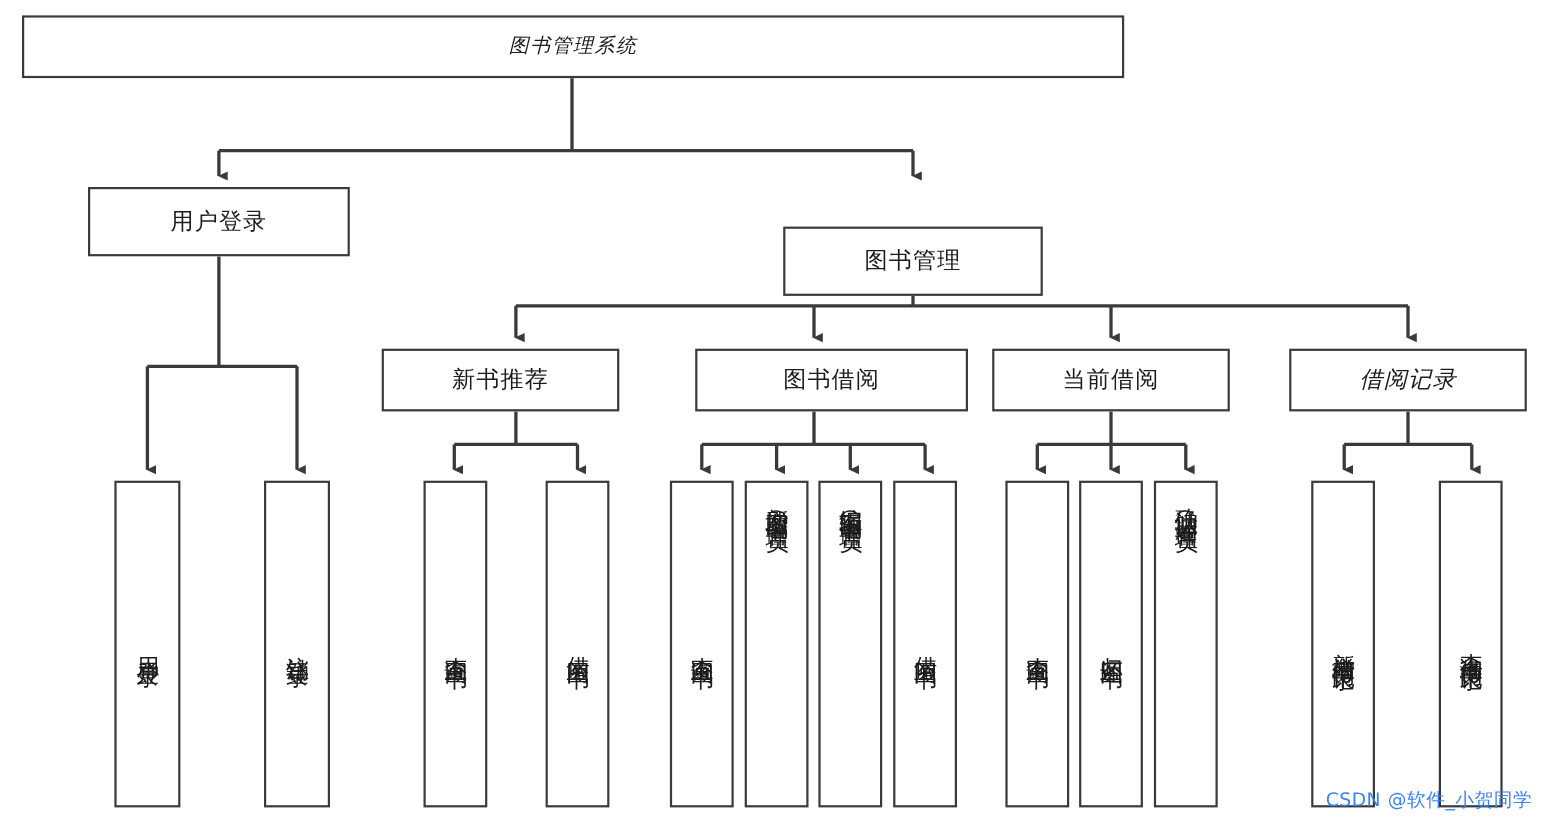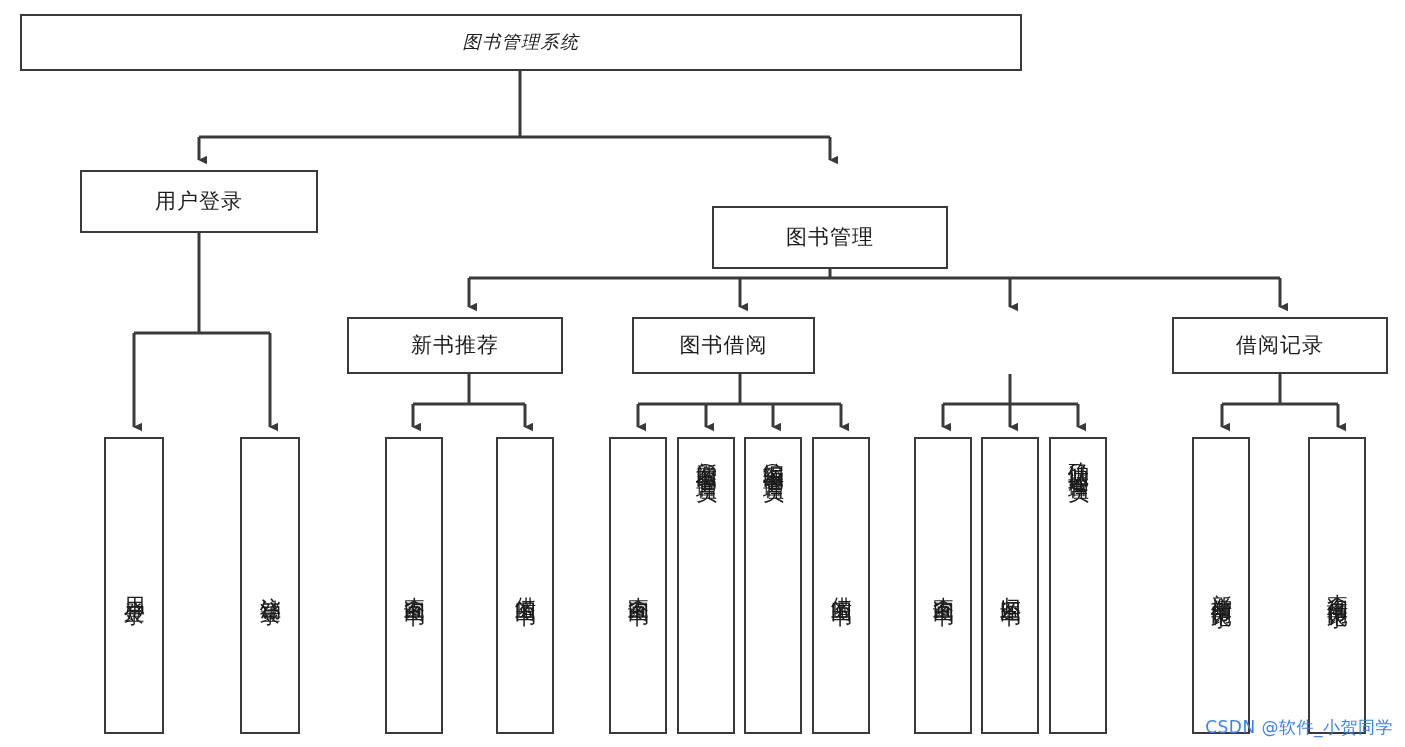--- a/index.html
+++ b/index.html
@@ -144,26 +144,29 @@
   </div>
 
   <div class="node horiz" style="left:712px; top:170px; width:236px; height:63px;margin-top:36px;">
     <span class="node-label">图书管理</span>
   </div>
 
   <div class="node horiz" style="left:347px; top:317px; width:216px; height:57px;">
     <span class="node-label">新书推荐</span>
   </div>
 
-  <div class="node horiz" style="left:632px; top:317px; width:183px; height:57px;">
+  <div class="node horiz" style="left:632px; top:317px; width:248px; height:57px;">
     <span class="node-label">图书借阅</span>
   </div>
 
-
-  <div class="node horiz" style="left:1172px; top:317px; width:216px; height:57px;">
+  <div class="node horiz" style="left:902px; top:317px; width:216px; height:57px;">
+    <span class="node-label">当前借阅</span>
+  </div>
+
+  <div class="node horiz" style="left:1172px; top:317px; width:216px; height:57px;font-style:italic;">
     <span class="node-label">借阅记录</span>
   </div>
 
   <div class="node vert midtext" style="left:104px; top:437px; width:60px; height:297px;">
     <span class="node-label">用户登录</span>
   </div>
 
   <div class="node vert midtext" style="left:240px; top:437px; width:60px; height:297px;">
     <span class="node-label">注销登录</span>
   </div>

